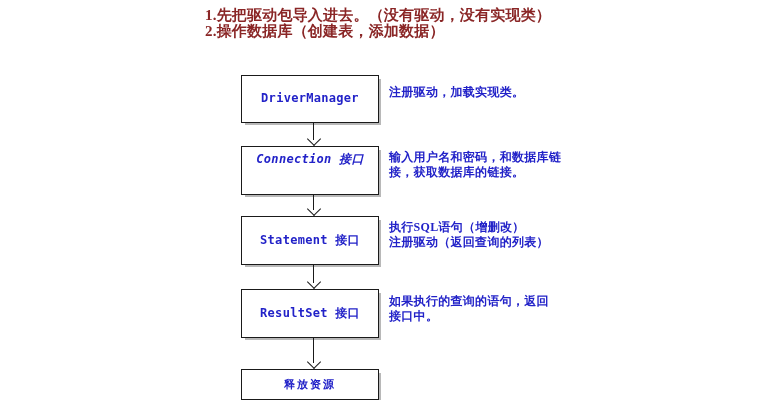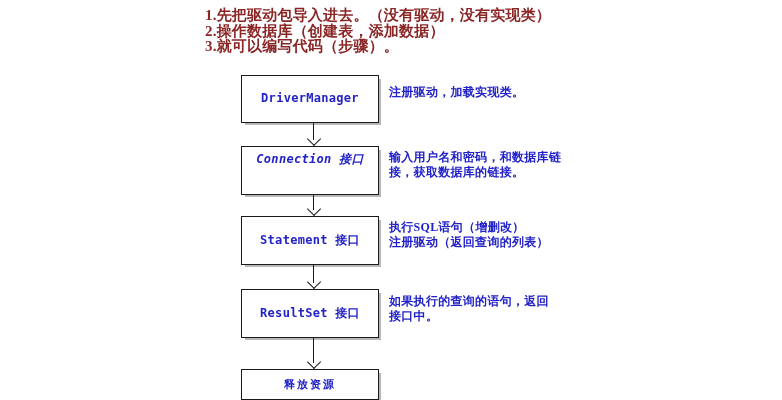--- a/index.html
+++ b/index.html
@@ -135,21 +135,20 @@
   .annotation.t1 { top: 150px; }
   .annotation.t2 { top: 220px; }
   .annotation.t3 { top: 294px; }
 </style>
 </head>
 <body>
 
 <div id="notes">
   <span class="note-line">1.先把驱动包导入进去。（没有驱动，没有实现类）</span>
   <span class="note-line">2.操作数据库（创建表，添加数据）</span>
-  <span class="note-line">3.就可以编写代码（步骤）。</span>
 </div>
 
 <div id="flow">
 
   <div class="node n0">
     <span class="node-text">DriverManager</span>
   </div>
 
   <div class="arrow a0">
     <div class="shaft"></div>

